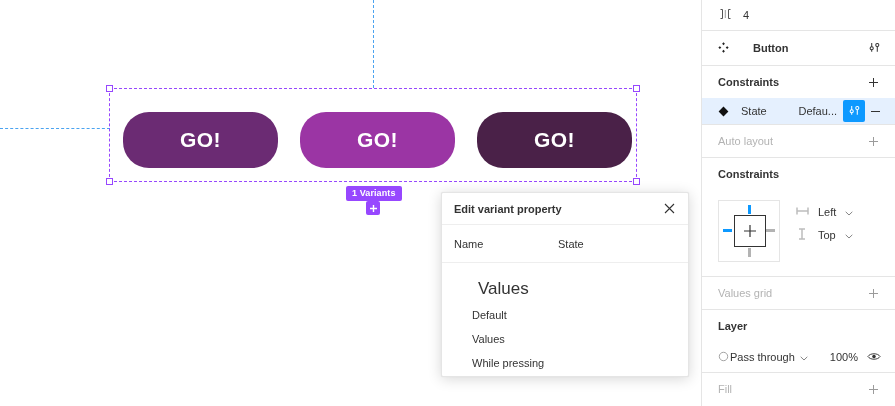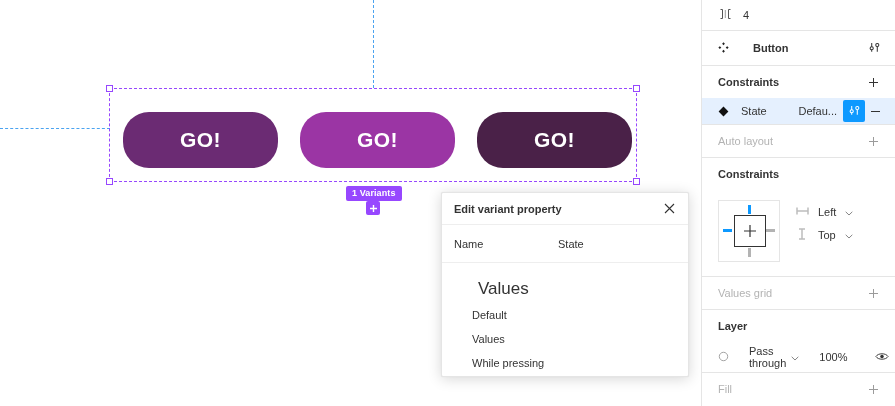--- a/index.html
+++ b/index.html
@@ -268,21 +268,21 @@
   .constraints-fields { display: flex; flex-direction: column; gap: 10px; padding-top: 6px; }
   .cfield { display: flex; align-items: center; gap: 9px; cursor: pointer; }
   .cfield .cf-lbl { font-size: 11px; color: #333333; }
 
   
   .layer-row {
     display: flex;
     align-items: center;
     height: 30px;
     padding: 0 14px 0 16px;
-    gap: 20px;
+    gap: 1px;
   }
   .layer-mode { flex: 1; display: flex; align-items: center; gap: 5px; cursor: pointer; }
   .layer-opacity { font-size: 11px; color: #333333; margin-right: 8px; }
 
   .caret { display: inline-block; }
   svg { shape-rendering: geometricPrecision; }
 </style>
 </head>
 <body>
 

